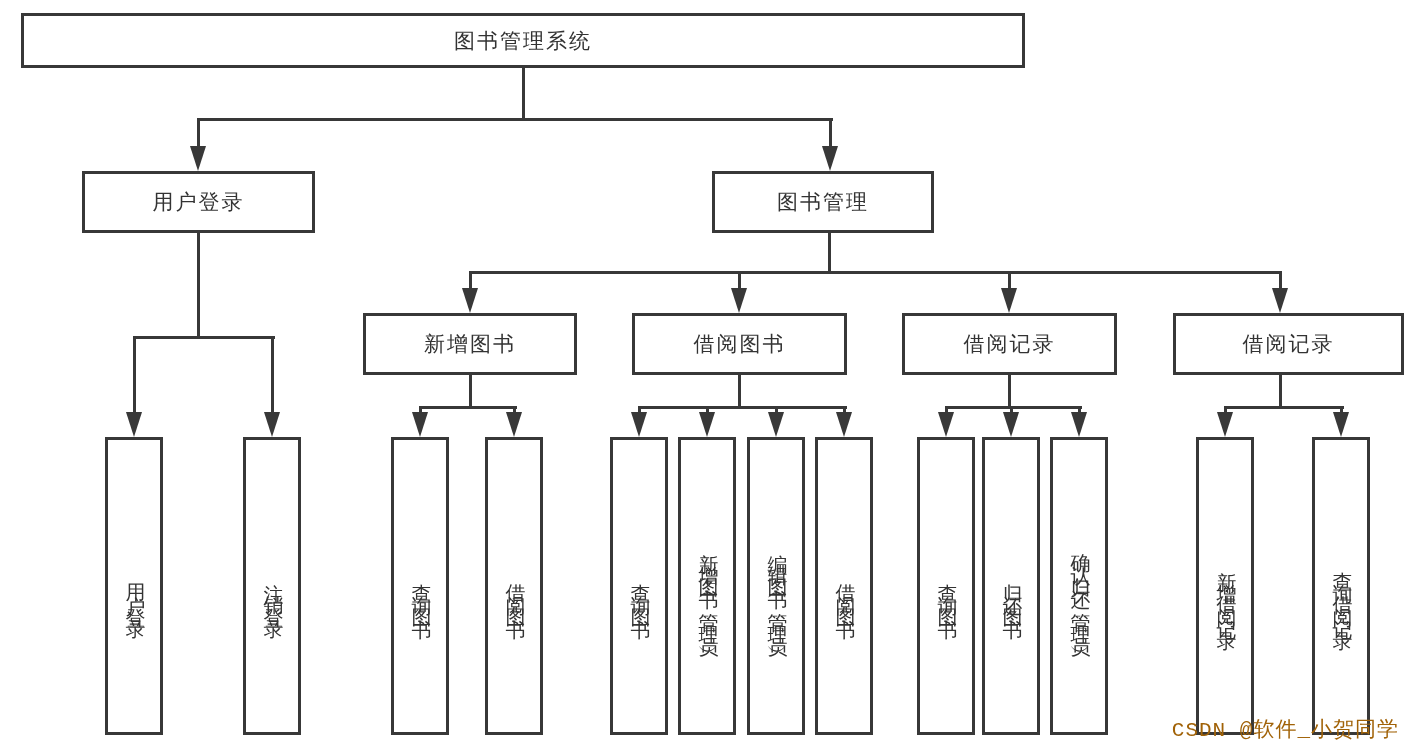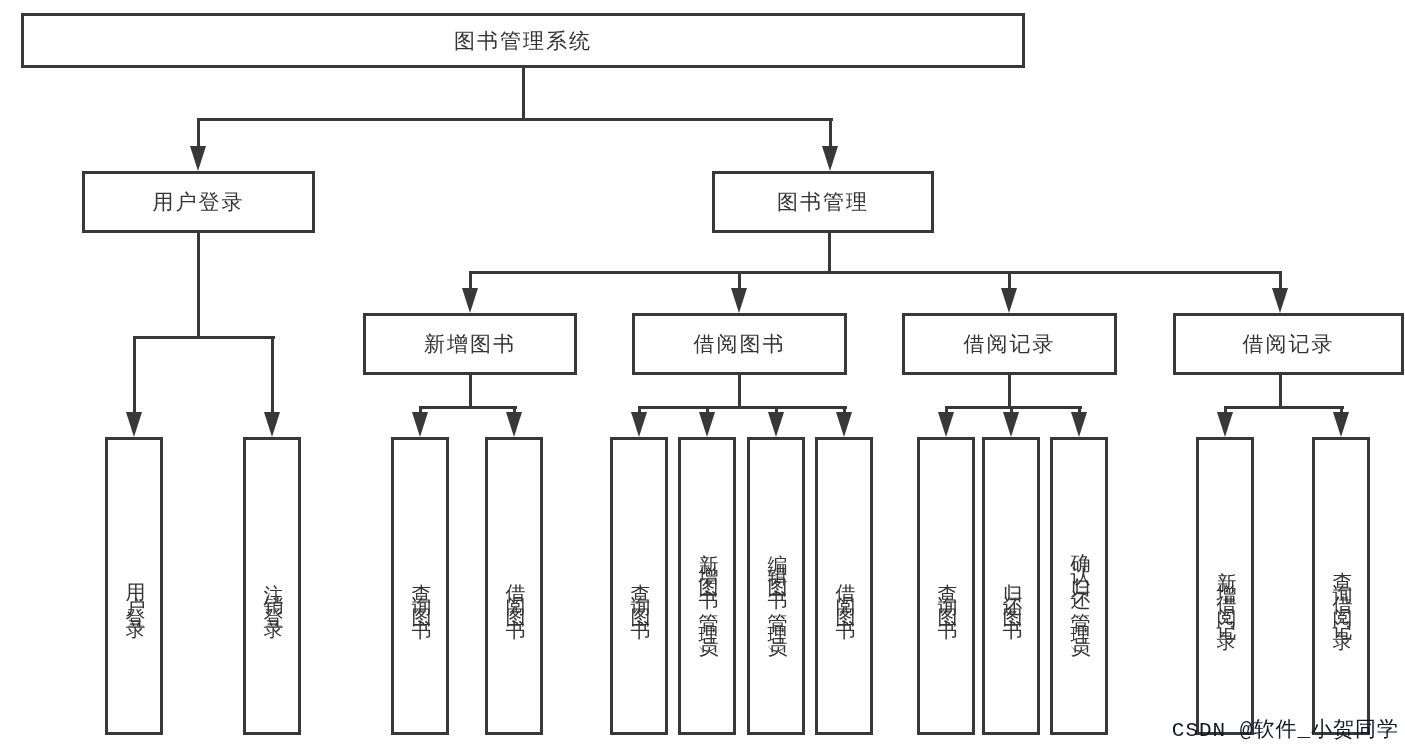--- a/index.html
+++ b/index.html
@@ -23,21 +23,21 @@
     margin-bottom:-12px;
   }
   .line{position:absolute;background:#383838;}
   .arrow{
     position:absolute;width:0;height:0;
     border-left:8px solid transparent;border-right:8px solid transparent;
     border-top:25px solid #383838;
   }
   .watermark{
     position:absolute;right:6px;bottom:4px;
-    font-size:21px;color:#0f172a;letter-spacing:1px;white-space:nowrap;
+    font-size:21px;color:#a16207;letter-spacing:1px;white-space:nowrap;
   }
 </style>
 </head>
 <body>
 
 <div class="stage">
 
   <div class="line" style="left:522px;top:68px;width:3px;height:52px;"></div>
   <div class="line" style="left:197px;top:118px;width:636px;height:3px;"></div>
   <div class="line" style="left:197px;top:118px;width:3px;height:32px;"></div>

